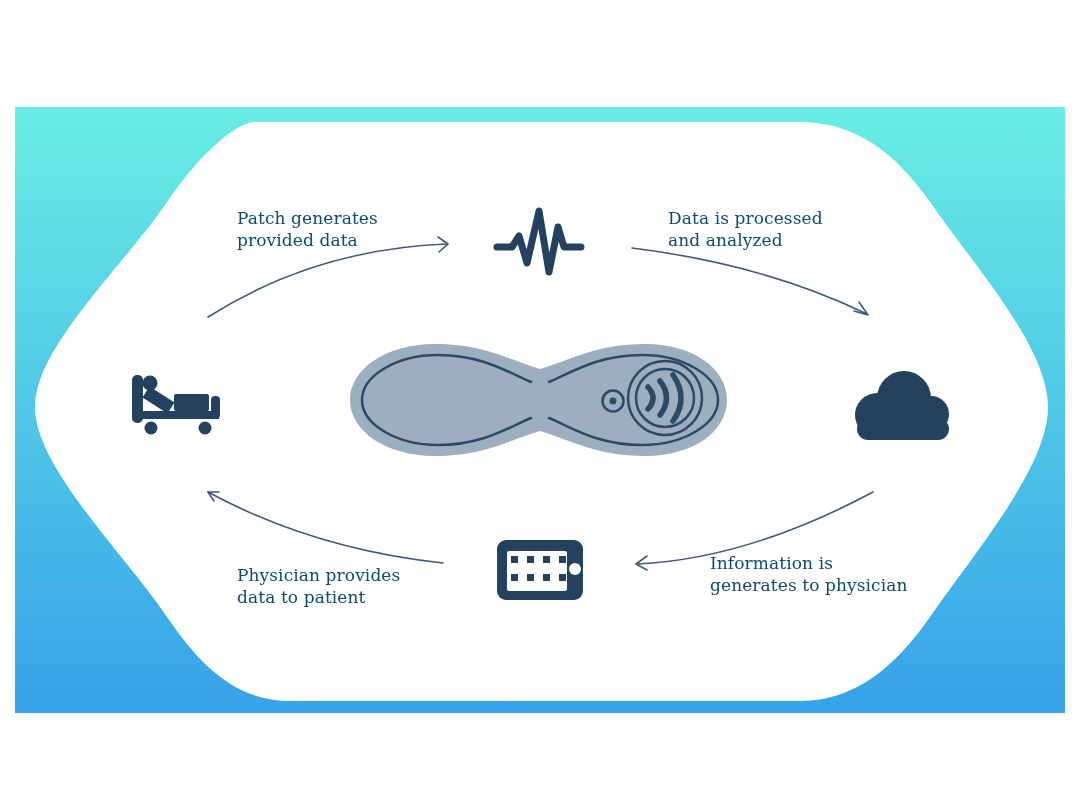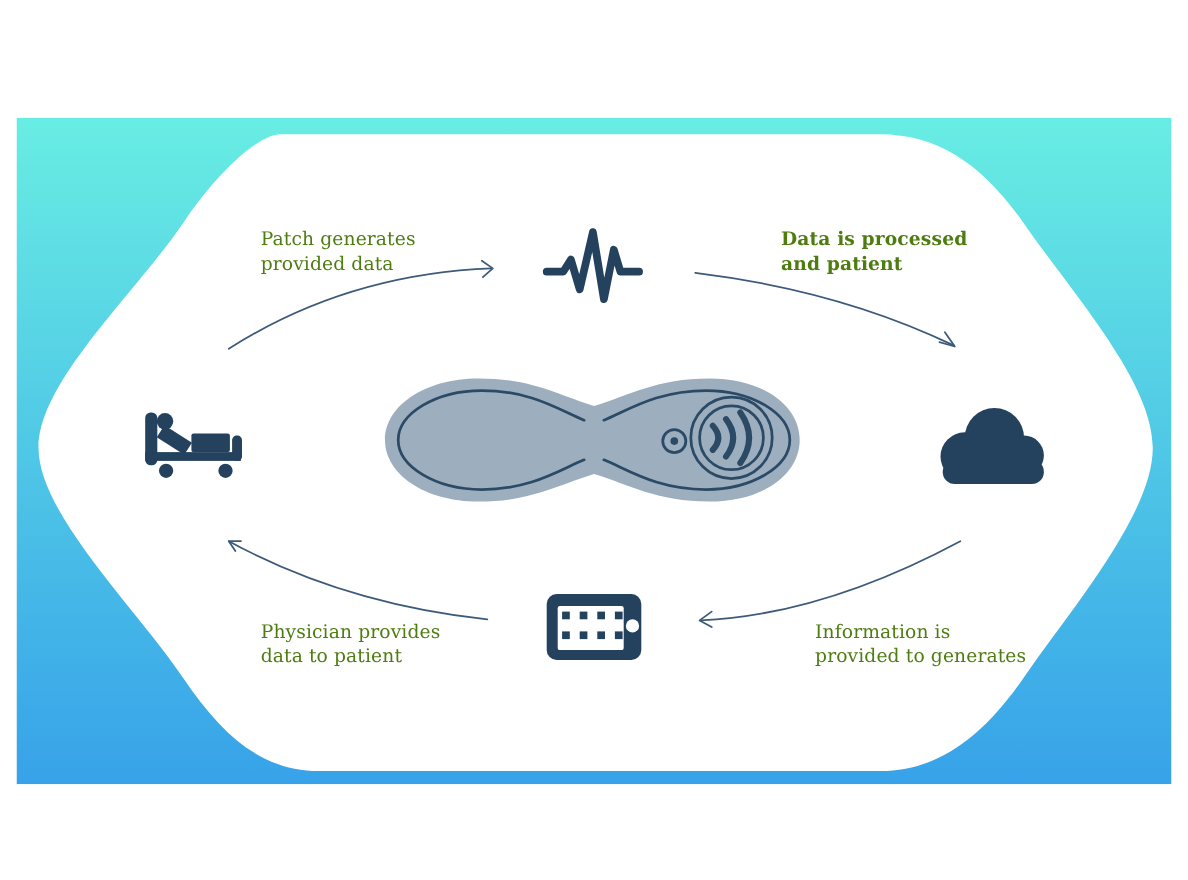--- a/index.html
+++ b/index.html
@@ -16,28 +16,28 @@
     left: 15px;
     top: 107px;
     width: 1050px;
     height: 606px;
     display: block;
   }
   .step-label {
     position: absolute;
     font-size: 17px;
     line-height: 22px;
-    color: #4d7c0f;
+    color: #0c4a6e;
     letter-spacing: 0.1px;
     white-space: nowrap;
   }
   .step-label span { display: block; }
   #lbl-patch        { left: 237px; top: 207px; }
-  #lbl-processed    { left: 710px; top: 207px; font-weight: bold; }
-  #lbl-information  { left: 710px; top: 564px; margin-left: 31px; }
+  #lbl-processed    { left: 668px; top: 207px; }
+  #lbl-information  { left: 710px; top: 552px; }
   #lbl-physician    { left: 237px; top: 564px; }
 </style>
 </head>
 <body>
 
 <div class="page">
 
   <svg class="canvas-svg" viewBox="0 0 1050 606">
     <defs>
       <linearGradient id="bgGrad" x1="0" y1="0" x2="0" y2="1">
@@ -147,24 +147,24 @@
       </g>
     </g>
   </svg>
 
   <div class="step-label" id="lbl-patch">
     <span>Patch generates</span>
     <span>provided data</span>
   </div>
   <div class="step-label" id="lbl-processed">
     <span>Data is processed</span>
-    <span>and patient</span>
+    <span>and analyzed</span>
   </div>
   <div class="step-label" id="lbl-information">
     <span>Information is</span>
-    <span>provided to generates</span>
+    <span>generates to physician</span>
   </div>
   <div class="step-label" id="lbl-physician">
     <span>Physician provides</span>
     <span>data to patient</span>
   </div>
 
 </div>
 
 </body></html>

